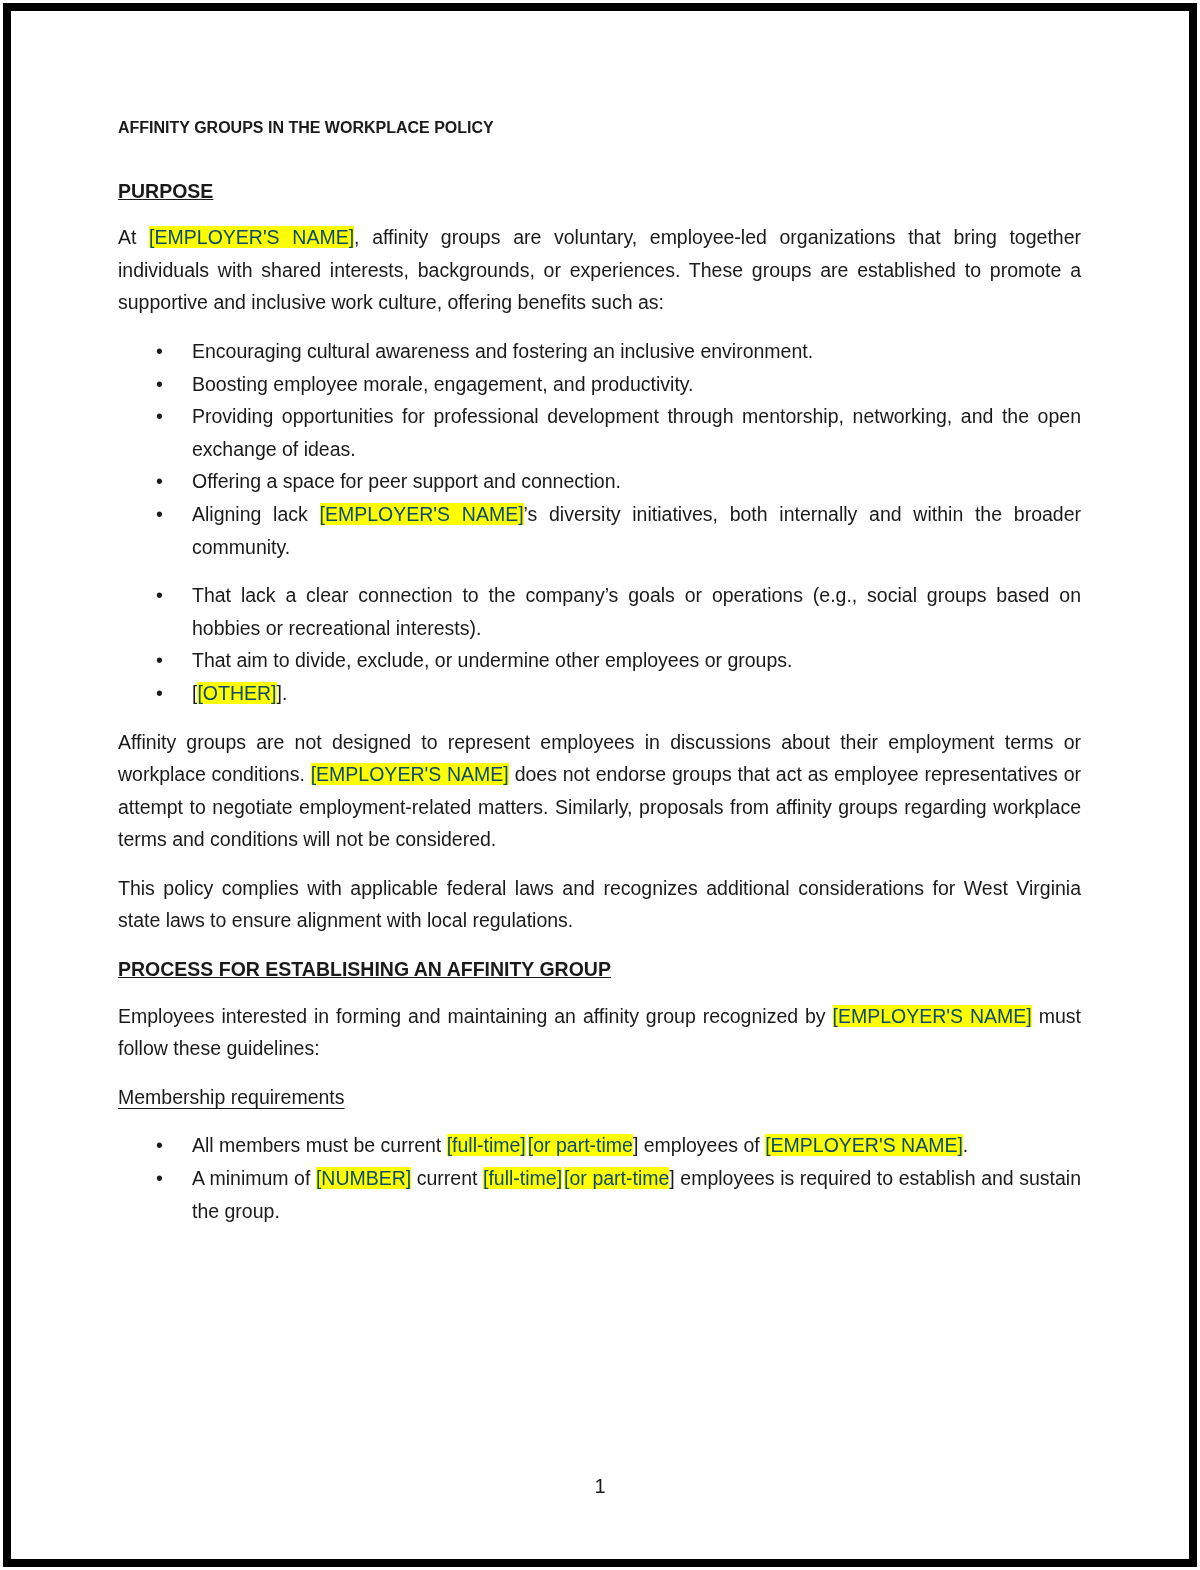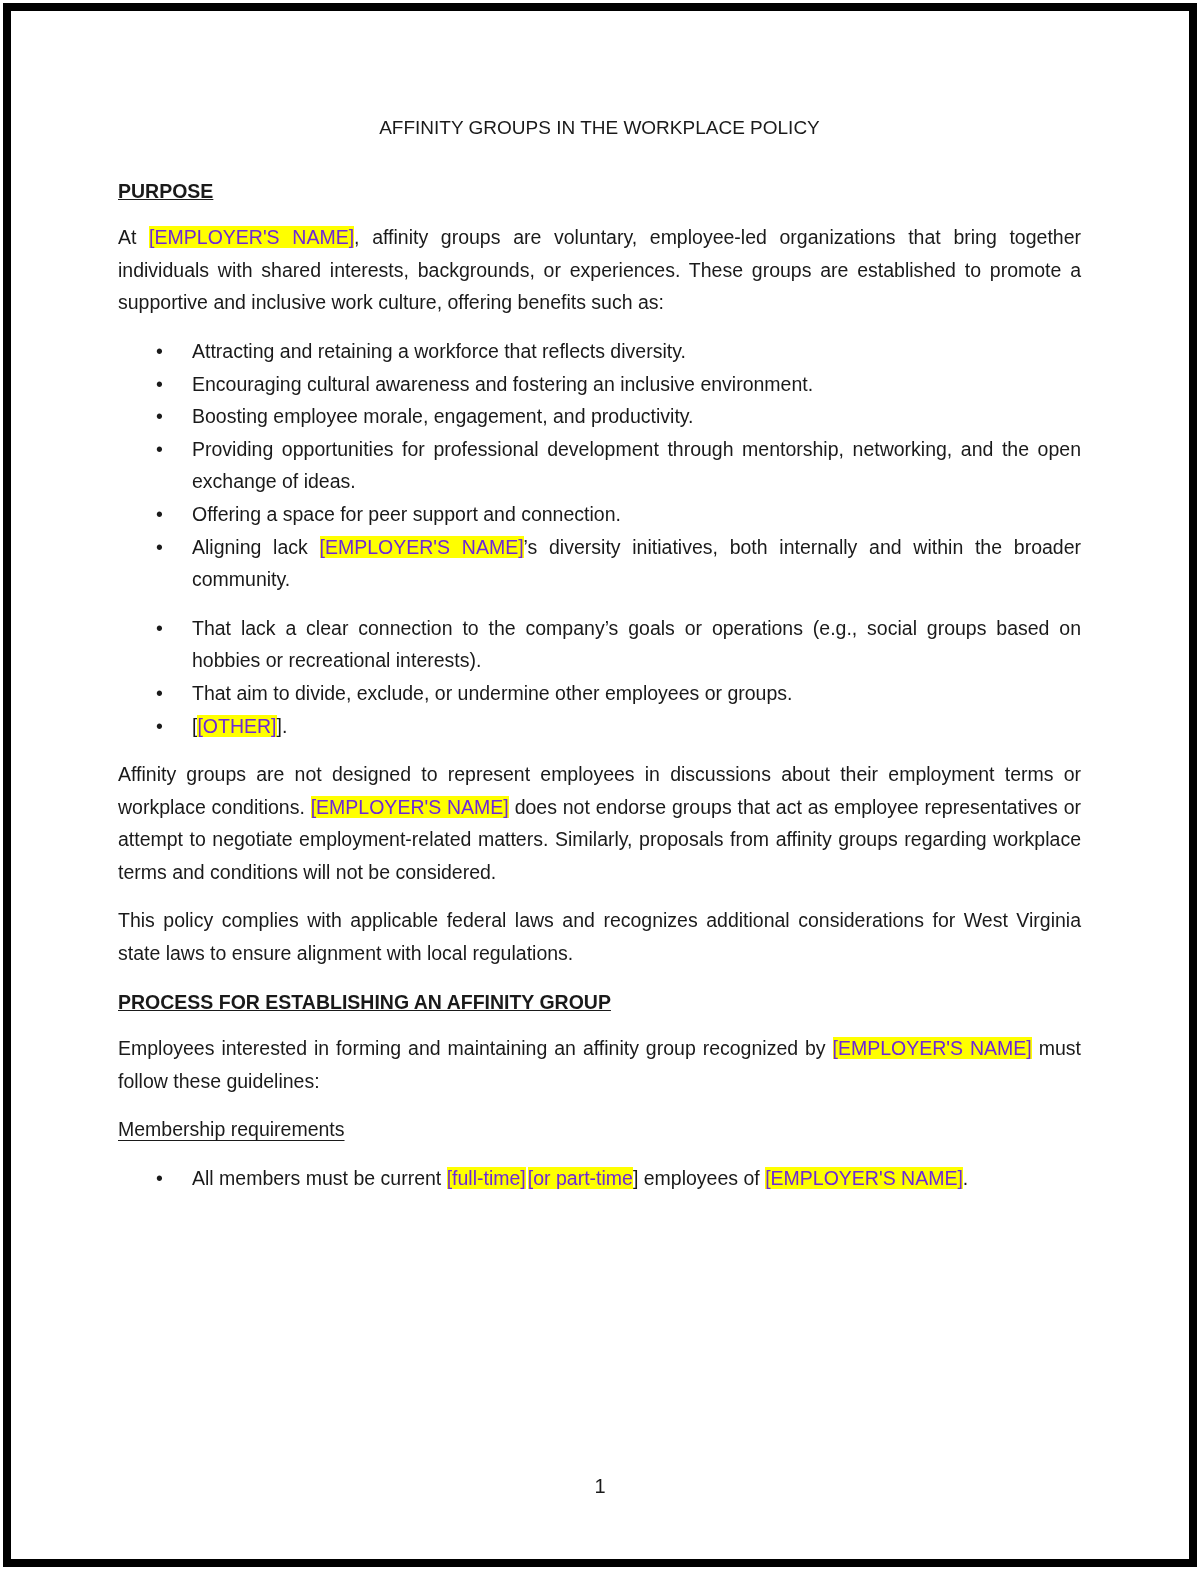--- a/index.html
+++ b/index.html
@@ -23,23 +23,23 @@
   }
   .content {
     position: absolute;
     left: 118px;
     top: 112px;
     width: 963px;
     font-size: 19.5px;
     line-height: 32.6px;
   }
   .title {
-    text-align: center;
-    font-weight: normal;
-    font-size: 19px;
+    text-align: left;
+    font-weight: bold;
+    font-size: 16px;
     margin: 0 0 30px 0;
   }
   .heading {
     font-weight: bold;
     margin: 0 0 14px 0;
     text-decoration: underline;
   }
   .subheading {
     text-decoration: underline;
     text-underline-offset: 4px;
@@ -60,21 +60,21 @@
     text-align: justify;
   }
   ul.bullets li::before {
     content: "\2022";
     position: absolute;
     left: 38px;
     top: 0;
   }
   .hl {
     background: var(--hl, #ffff00);
-    color: #6d28d9;
+    color: #0c4a6e;
   }
   .hl + .hl {
     box-shadow: -2px 0 0 #ffffff;
     margin-left: 2px;
   }
   .page-number {
     position: absolute;
     bottom: 72px;
     left: 0;
     width: 100%;
@@ -86,36 +86,36 @@
 <body>
 
 <div class="frame"></div>
 
 <div class="content">
   <div class="title">AFFINITY GROUPS IN THE WORKPLACE POLICY</div>
   <div>
       <div class="heading">PURPOSE</div>
       <p class="p"><span>At </span><span class="hl">[EMPLOYER'S NAME]</span><span>, affinity groups are voluntary, employee-led organizations that bring together individuals with shared interests, backgrounds, or experiences. These groups are established to promote a supportive and inclusive work culture, offering benefits such as:</span></p>
       <ul class="bullets">
-        <li><span>Attracting and retaining a workforce that reflects diversity.</span></li>
         <li><span>Encouraging cultural awareness and fostering an inclusive environment.</span></li>
         <li><span>Boosting employee morale, engagement, and productivity.</span></li>
         <li><span>Providing opportunities for professional development through mentorship, networking, and the open exchange of ideas.</span></li>
         <li><span>Offering a space for peer support and connection.</span></li>
         <li><span>Aligning lack </span><span class="hl">[EMPLOYER'S NAME]</span><span>’s diversity initiatives, both internally and within the broader community.</span></li>
       </ul>
       <ul class="bullets">
         <li><span>That lack a clear connection to the company’s goals or operations (e.g., social groups based on hobbies or recreational interests).</span></li>
         <li><span>That aim to divide, exclude, or undermine other employees or groups.</span></li>
         <li><span>[</span><span class="hl">[OTHER]</span><span>].</span></li>
       </ul>
       <p class="p"><span>Affinity groups are not designed to represent employees in discussions about their employment terms or workplace conditions. </span><span class="hl">[EMPLOYER'S NAME]</span><span> does not endorse groups that act as employee representatives or attempt to negotiate employment-related matters. Similarly, proposals from affinity groups regarding workplace terms and conditions will not be considered.</span></p>
       <p class="p"><span>This policy complies with applicable federal laws and recognizes additional considerations for West Virginia state laws to ensure alignment with local regulations.</span></p>
       <div class="heading">PROCESS FOR ESTABLISHING AN AFFINITY GROUP</div>
       <p class="p"><span>Employees interested in forming and maintaining an affinity group recognized by </span><span class="hl">[EMPLOYER'S NAME]</span><span> must follow these guidelines:</span></p>
       <div class="subheading">Membership requirements</div>
       <ul class="bullets">
         <li><span>All members must be current </span><span class="hl">[full-time]</span><span class="hl">[or part-time</span><span>] employees of </span><span class="hl">[EMPLOYER'S NAME]</span><span>.</span></li>
+        <li><span>A minimum of </span><span class="hl">[NUMBER]</span><span> current </span><span class="hl">[full-time]</span><span class="hl">[or part-time</span><span>] employees is required to establish and sustain the group.</span></li>
       </ul>
     </div>
 </div>
 
 <div class="page-number">1</div>
 
 </body></html>

